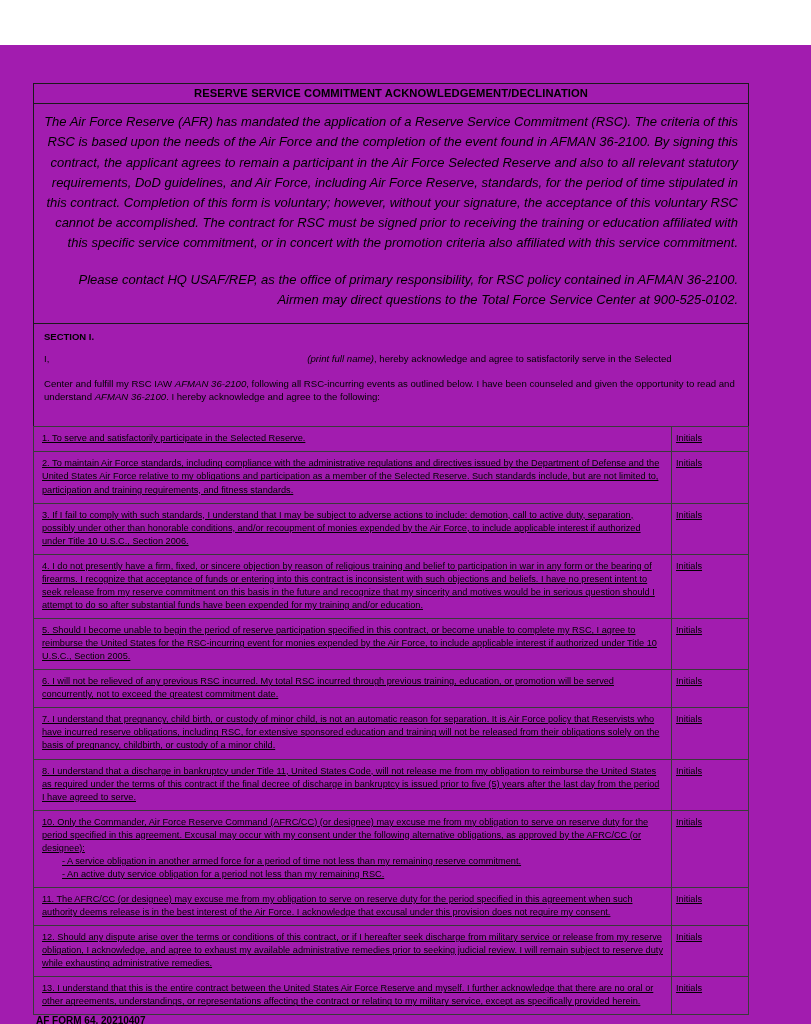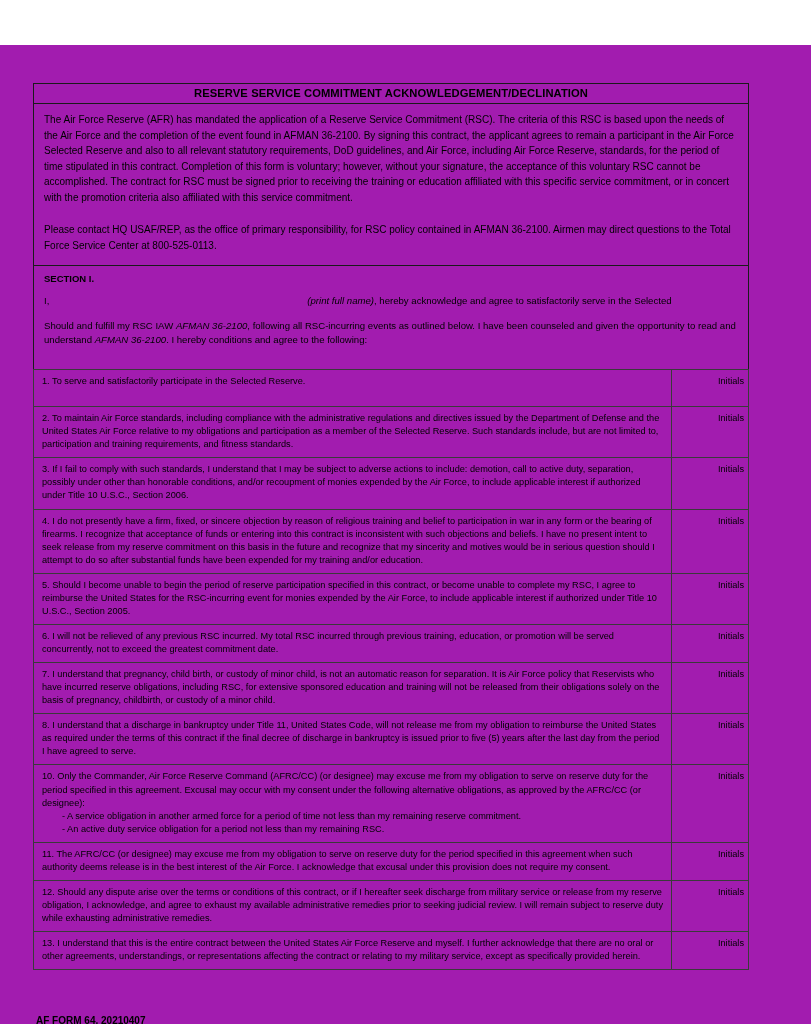--- a/index.html
+++ b/index.html
@@ -48,23 +48,24 @@
 
   
   .intro-box {
     border: 1.6px solid #1a1a1a;
     border-top: none;
     box-sizing: border-box;
     padding: 8px 10px 12px 10px;
     min-height: 148px;
   }
   .intro-para {
-    font-size: 10px;
+    font-size: 13px;
+    font-style: italic;
     line-height: 1.55;
-    text-align: left;
+    text-align: right;
     margin: 0;
   }
   .intro-para + .intro-para {
     margin-top: 17px;
   }
 
   
   .section-box {
     border: 1.6px solid #1a1a1a;
     border-top: none;
@@ -107,30 +108,31 @@
   .items-table {
     width: 716px;
     border-collapse: collapse;
     table-layout: fixed;
     margin-top: -1px;
   }
   .items-table td {
     border: 1.35px solid #3a3a3a;
     vertical-align: top;
     box-sizing: border-box;
+    text-decoration: underline;
   }
   .items-table td.item-text {
     padding: 5px 8px 6px 8px;
     font-size: 9.2px;
     line-height: 1.42;
   }
   .items-table td.item-initials {
     width: 77px;
-    text-align: right;
-    padding: 5px 4px 18px 4px;
+    text-align: left;
+    padding: 5px 4px 6px 4px;
     font-size: 9.2px;
     line-height: 1.42;
   }
   .item-sub {
     display: block;
     padding-left: 20px;
   }
 
   
   .form-id {
@@ -156,31 +158,31 @@
 <div class="page">
 
   <div class="form">
 
     <div class="title-box">
       <div class="title-text">RESERVE SERVICE COMMITMENT ACKNOWLEDGEMENT/DECLINATION</div>
     </div>
 
     <div class="intro-box">
       <p class="intro-para">The Air Force Reserve (AFR) has mandated the application of a Reserve Service Commitment (RSC).  The criteria of this RSC is based upon the needs of the Air Force and the completion of the event found in AFMAN 36-2100.  By signing this contract, the applicant agrees to remain a participant in the Air Force Selected Reserve and also to all relevant statutory requirements, DoD guidelines, and Air Force, including Air Force Reserve, standards, for the period of time stipulated in this contract.  Completion of this form is voluntary; however, without your signature, the acceptance of this voluntary RSC cannot be accomplished. The contract for RSC must be signed prior to receiving the training or education affiliated with this specific service commitment, or in concert with the promotion criteria also affiliated with this service commitment.</p>
-      <p class="intro-para">Please contact HQ USAF/REP, as the office of primary responsibility, for RSC policy contained in AFMAN 36-2100. Airmen may direct questions to the Total Force Service Center at 800-525-0113.</p>
+      <p class="intro-para">Please contact HQ USAF/REP, as the office of primary responsibility, for RSC policy contained in AFMAN 36-2100. Airmen may direct questions to the Total Force Service Center at 900-525-0102.</p>
     </div>
 
     <div class="section-box">
       <div class="section-label">SECTION I.</div>
 
       <div class="name-line">
         <span class="i-lead">I,</span><span class="print-name">(print full name)</span><span>, hereby acknowledge and agree to satisfactorily serve in the Selected</span>
       </div>
 
-      <p class="body-para"><span>Should and fulfill my RSC IAW </span><span class="ref">AFMAN 36-2100</span><span>, following all RSC-incurring events as outlined below.  I have been counseled and given the opportunity to read and understand </span><span class="ref">AFMAN 36-2100</span><span>.  I hereby conditions and agree to the following:</span></p>
+      <p class="body-para"><span>Center and fulfill my RSC IAW </span><span class="ref">AFMAN 36-2100</span><span>, following all RSC-incurring events as outlined below.  I have been counseled and given the opportunity to read and understand </span><span class="ref">AFMAN 36-2100</span><span>.  I hereby acknowledge and agree to the following:</span></p>
 
     </div>
 
     <table class="items-table">
       <tbody>
           <tr>
             <td class="item-text"><span>1. To serve and satisfactorily participate in the Selected Reserve.</span></td>
             <td class="item-initials"><span>Initials</span></td>
           </tr>
           <tr>

